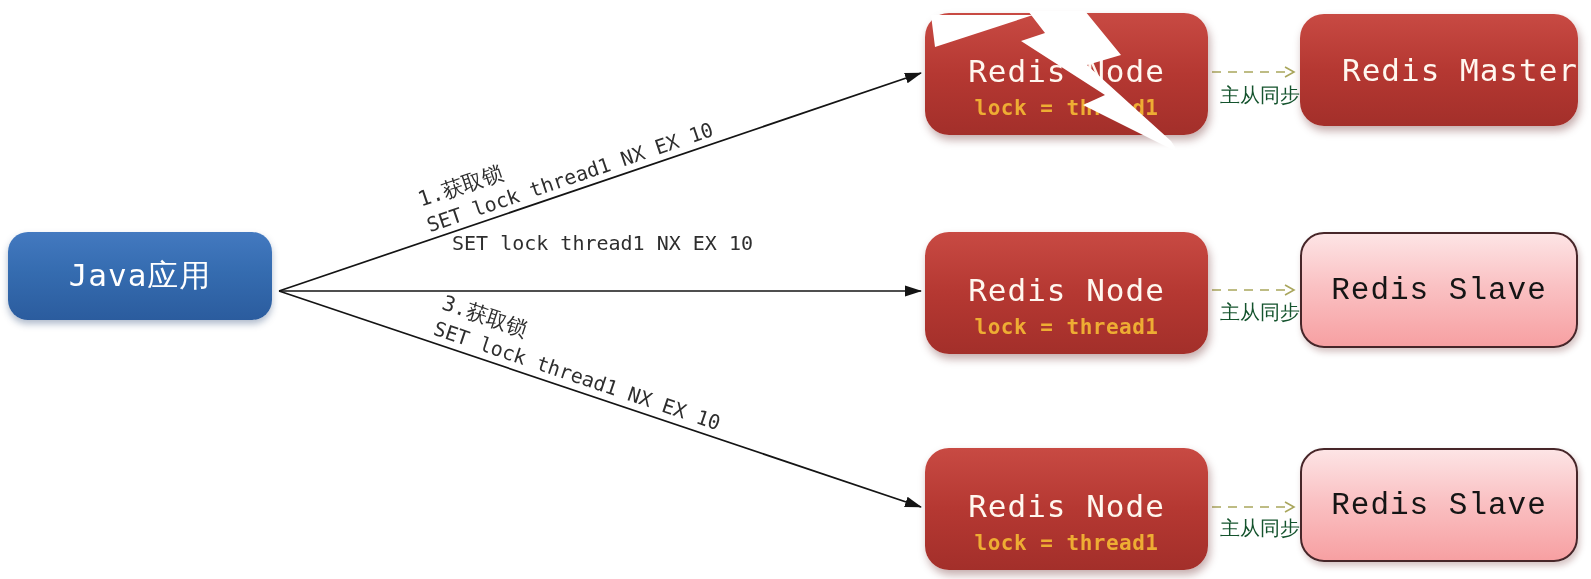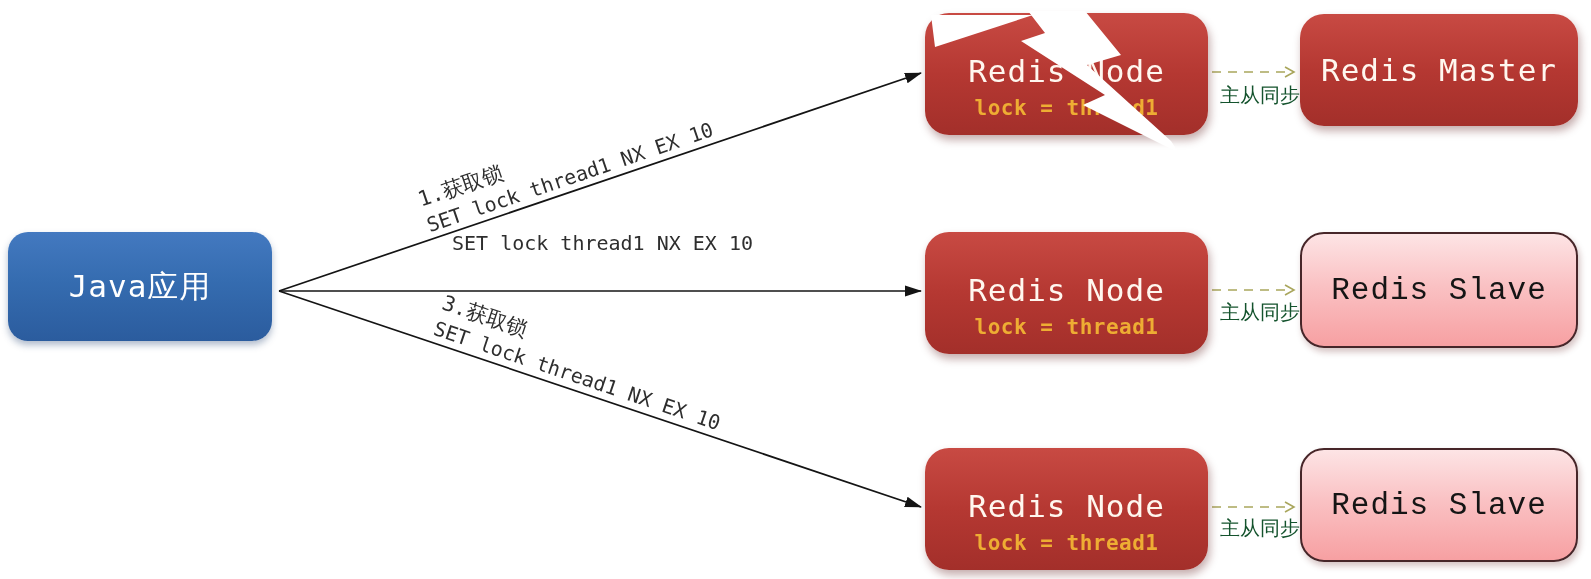--- a/index.html
+++ b/index.html
@@ -17,21 +17,21 @@
     position:absolute;
     display:flex;
     flex-direction:column;
     align-items:center;
     justify-content:center;
     box-sizing:border-box;
   }
   .box .title { white-space:nowrap; }
 
   .app-box {
-    left:8px; top:232px; width:264px; height:109px;
+    left:8px; top:232px; width:264px; height:88px;
     border-radius:20px;
     background: linear-gradient(180deg, #4379c0 0%, #356cb0 45%, #2b5c9e 100%);
     color:#ffffff;
     box-shadow: 0 4px 7px rgba(30,60,110,0.35);
   }
   .app-box .title { font-size:31px; letter-spacing:1px; }
 
   .node-box {
     left:925px; width:283px; height:122px;
     border-radius:24px;
@@ -56,20 +56,21 @@
   .replica-box {
     left:1300px; width:278px; height:112px;
     border-radius:24px;
   }
   .replica-box .title { font-size:31px; letter-spacing:1px; }
   .master {
     top:14px;
     background: linear-gradient(180deg, #c84a43 0%, #b53832 50%, #a32f2a 100%);
     color:#fff7ef;
     box-shadow: 2px 5px 8px rgba(90,20,20,0.35);
+    align-items: flex-end;
   }
   .slave {
     background: linear-gradient(180deg, #fde4e5 0%, #fac2c4 45%, #f7a0a2 100%);
     color:#151515;
     border:2px solid #472629;
     box-shadow: 2px 4px 6px rgba(90,20,20,0.25);
     font-family: Liberation Mono, monospace;
   }
   .slave-2 { top:232px; height:116px; }
   .slave-3 { top:448px; height:114px; }

